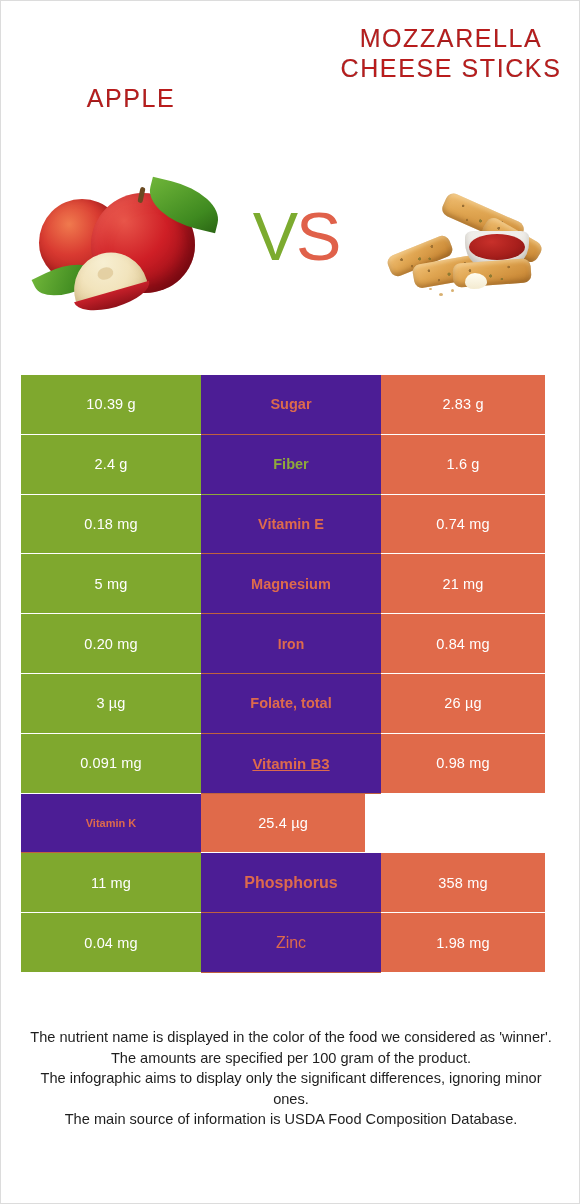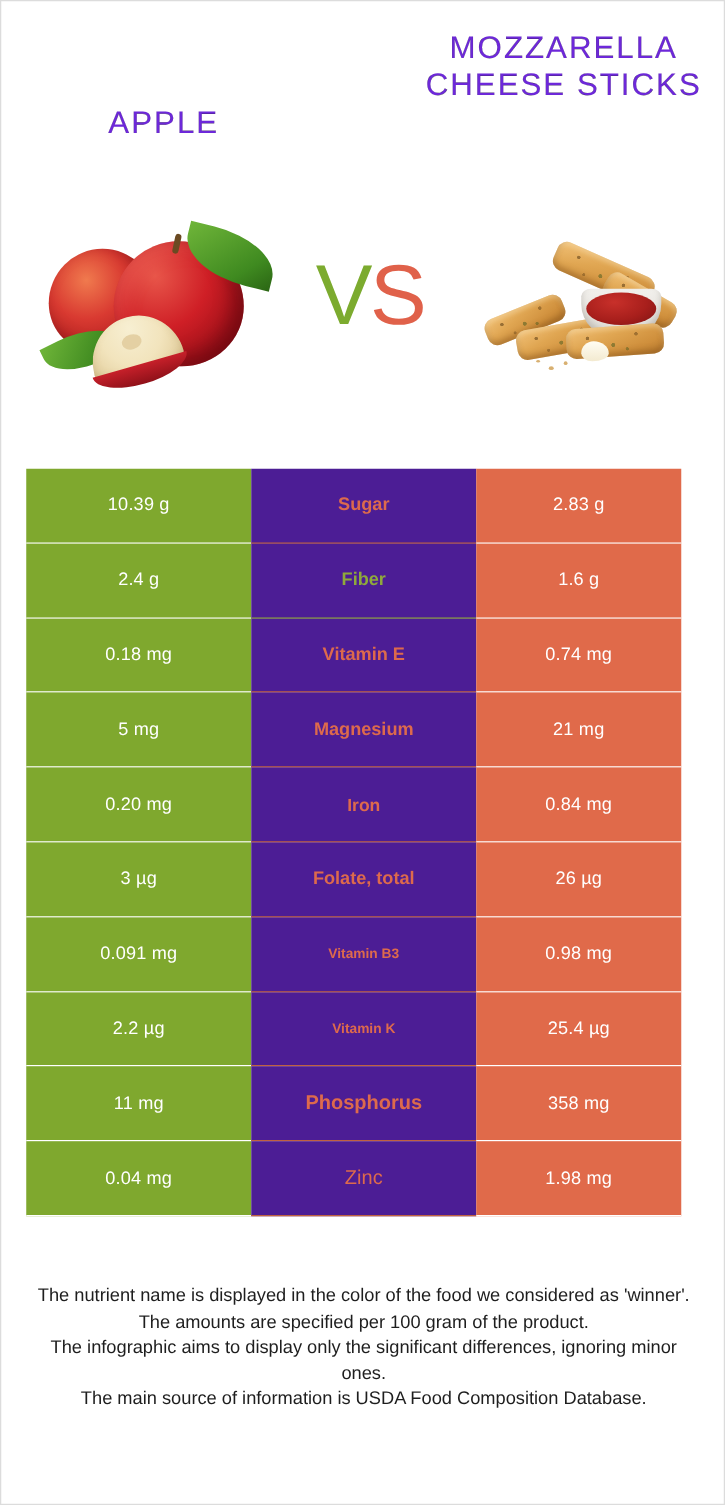--- a/index.html
+++ b/index.html
@@ -28,21 +28,21 @@
     top: 0;
     width: 580px;
     height: 170px;
   }
   .title {
     position: absolute;
     font-family: "Liberation Sans", sans-serif;
     font-weight: 300;
     font-size: 25px;
     letter-spacing: 1.6px;
-    color: #6d28d9;
+    color: #b91c1c;
     text-align: center;
     line-height: 30px;
     -webkit-text-stroke: 0.1px #1c1c1c;
   }
   .title-left {
     left: 10px;
     width: 240px;
     top: 82px;
   }
   .title-right {
@@ -372,26 +372,25 @@
       <div class="row win-orange">
         <div class="cell cell-left">3 µg</div>
         <div class="mid-wrap">
           <span class="cell-mid-text" style="font-weight: bold; font-size: 14.5px;">Folate, total</span>
         </div>
         <div class="cell cell-right">26 µg</div>
       </div>
       <div class="row win-orange">
         <div class="cell cell-left">0.091 mg</div>
         <div class="mid-wrap">
-          <span class="cell-mid-text" style="font-weight: bold; font-size: 11px;">Vitamin B3</span>
+          <span class="cell-mid-text" style="font-weight: bold; font-size: 15px; text-decoration: underline;">Vitamin B3</span>
         </div>
         <div class="cell cell-right">0.98 mg</div>
       </div>
       <div class="row win-orange">
-        <div class="cell cell-left">2.2 µg</div>
         <div class="mid-wrap">
           <span class="cell-mid-text" style="font-weight: bold; font-size: 11px;">Vitamin K</span>
         </div>
         <div class="cell cell-right">25.4 µg</div>
       </div>
       <div class="row win-orange">
         <div class="cell cell-left">11 mg</div>
         <div class="mid-wrap">
           <span class="cell-mid-text" style="font-weight: bold; font-size: 16px;">Phosphorus</span>
         </div>

